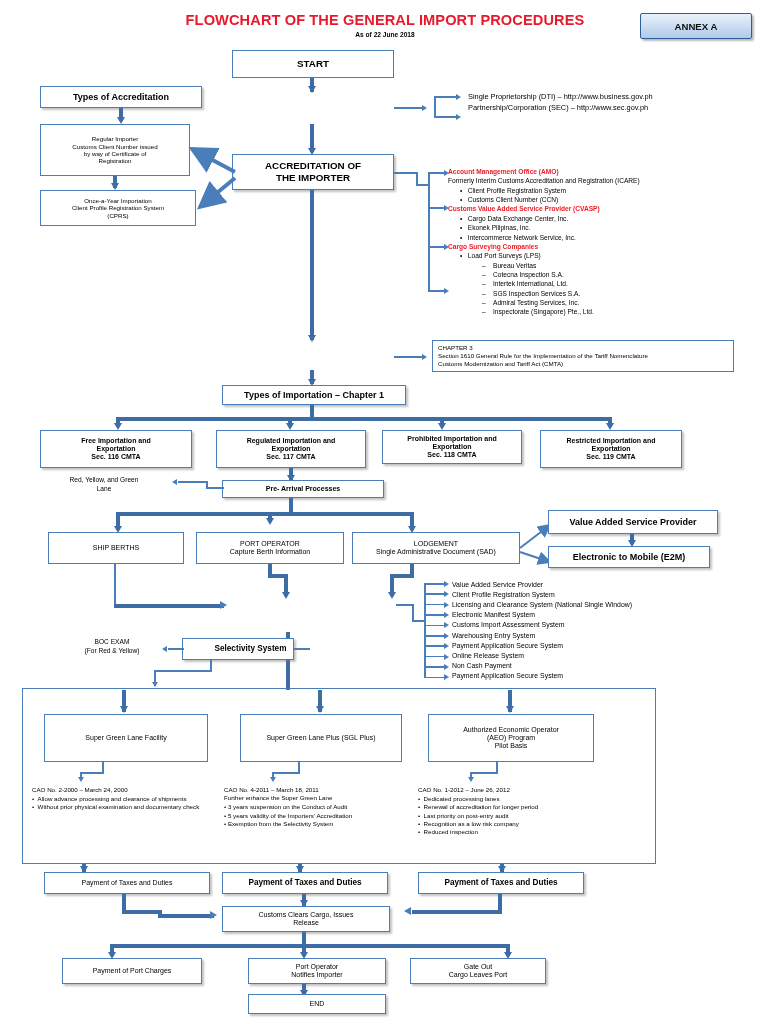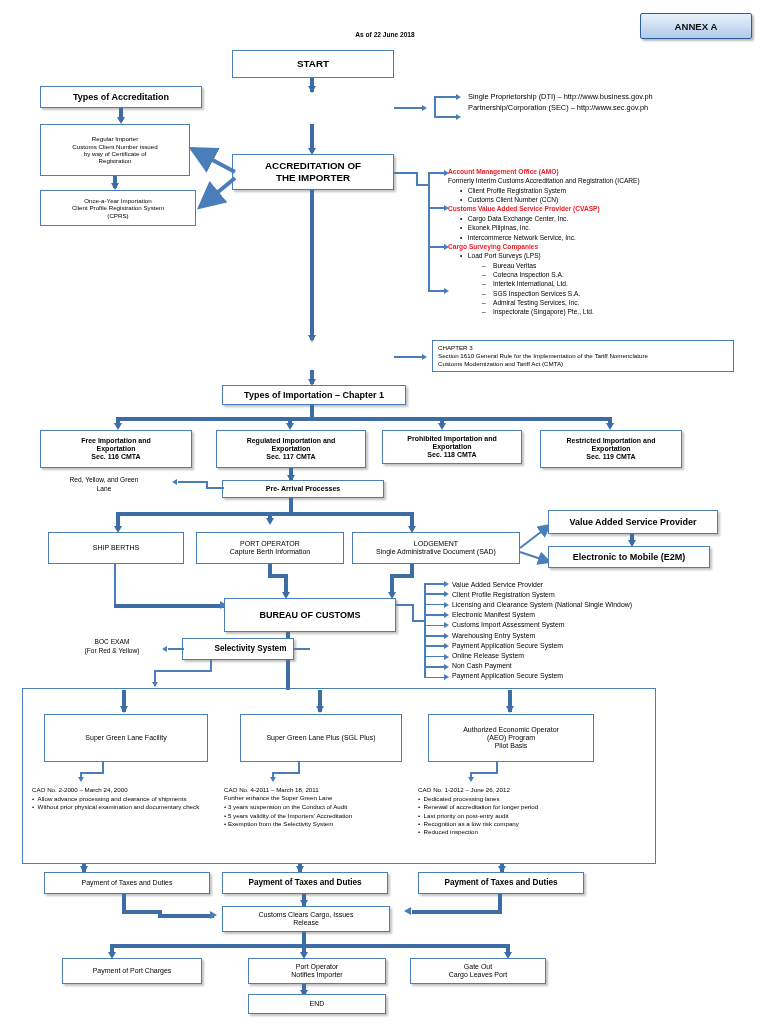--- a/index.html
+++ b/index.html
@@ -69,20 +69,21 @@
   .caoblk ul{margin:1px 0 0 0;padding:0;list-style:none;}
   .caoblk li{padding-left:9px;text-indent:-9px;}
   .plain{position:absolute;font-size:6.6px;line-height:1.3;text-align:center;}
   .bigframe{position:absolute;box-sizing:border-box;border:1.5px solid #4A7EBB;}
 </style>
 </head>
 <body>
 
 <div id="stage">
 
+  <div id="title">FLOWCHART OF THE GENERAL IMPORT PROCEDURES</div>
   <div id="subtitle">As of 22 June 2018</div>
   <div id="annex">ANNEX A</div>
 
   <div class="box b t10" style="left:232px;top:50px;width:162px;height:28px;">START</div>
   <div class="ln thick" style="left:310px;top:78px;width:4px;height:14px;"></div>
   <div class="arw down" style="left:307.5px;top:86px;"></div>
 
 
   <div class="ln" style="left:394px;top:107px;width:30px;height:2px;"></div>
   <div class="arw right sm" style="left:422px;top:104.5px;"></div>
@@ -249,21 +250,20 @@
   <div class="ln thick" style="left:268px;top:564px;width:4px;height:14px;"></div>
   <div class="ln thick" style="left:268px;top:574px;width:20px;height:4px;"></div>
   <div class="ln thick" style="left:284px;top:574px;width:4px;height:22px;"></div>
   <div class="arw down" style="left:281.5px;top:592px;"></div>
 
   <div class="ln thick" style="left:410px;top:564px;width:4px;height:14px;"></div>
   <div class="ln thick" style="left:390px;top:574px;width:24px;height:4px;"></div>
   <div class="ln thick" style="left:390px;top:574px;width:4px;height:22px;"></div>
   <div class="arw down" style="left:387.5px;top:592px;"></div>
 
-  <div class="box b t9 shadow" style="left:224px;top:598px;width:172px;height:34px;">BUREAU OF CUSTOMS</div>
 
   <div class="ln" style="left:396px;top:604px;width:18px;height:2px;"></div>
   <div class="ln" style="left:412px;top:604px;width:2px;height:18px;"></div>
   <div class="ln" style="left:412px;top:620px;width:14px;height:2px;"></div>
   <div class="ln" style="left:424px;top:583px;width:2px;height:94px;"></div>
 
   <div class="syslist" style="left:452px;top:580px;">
     <div>Value Added Service Provider</div>
     <div>Client Profile Registration System</div>
     <div>Licensing and Clearance System (National Single Window)</div>

